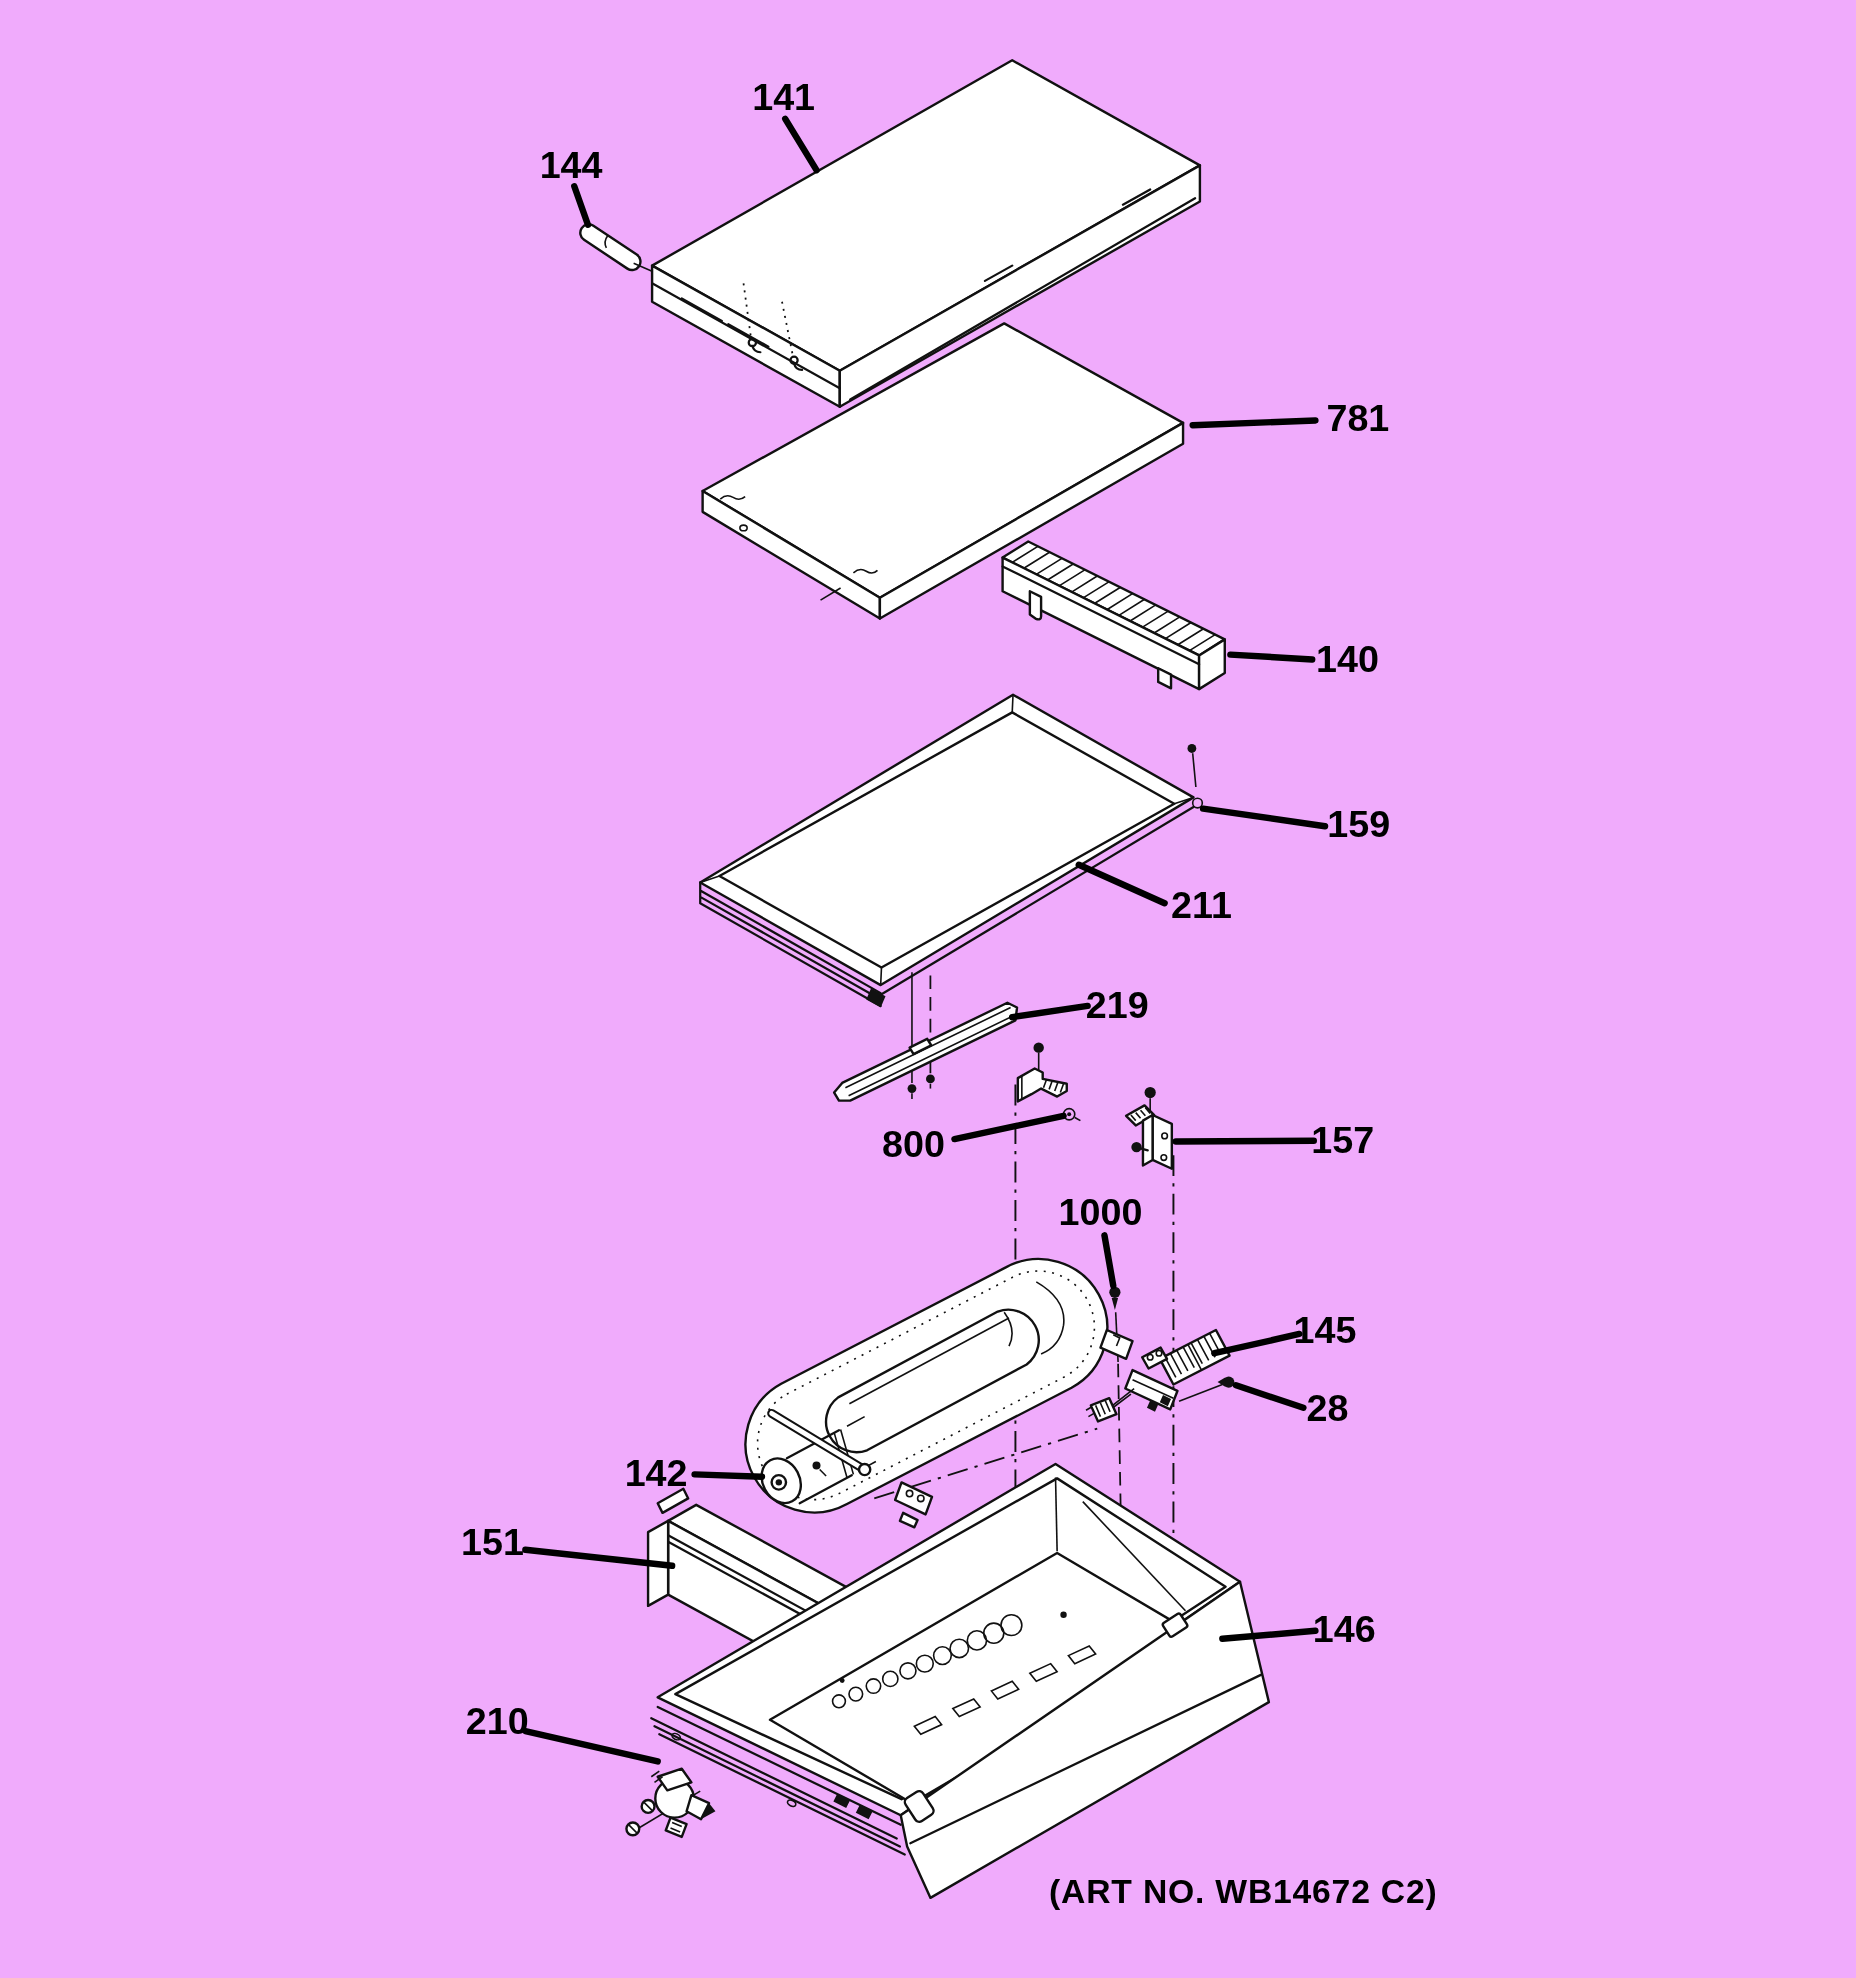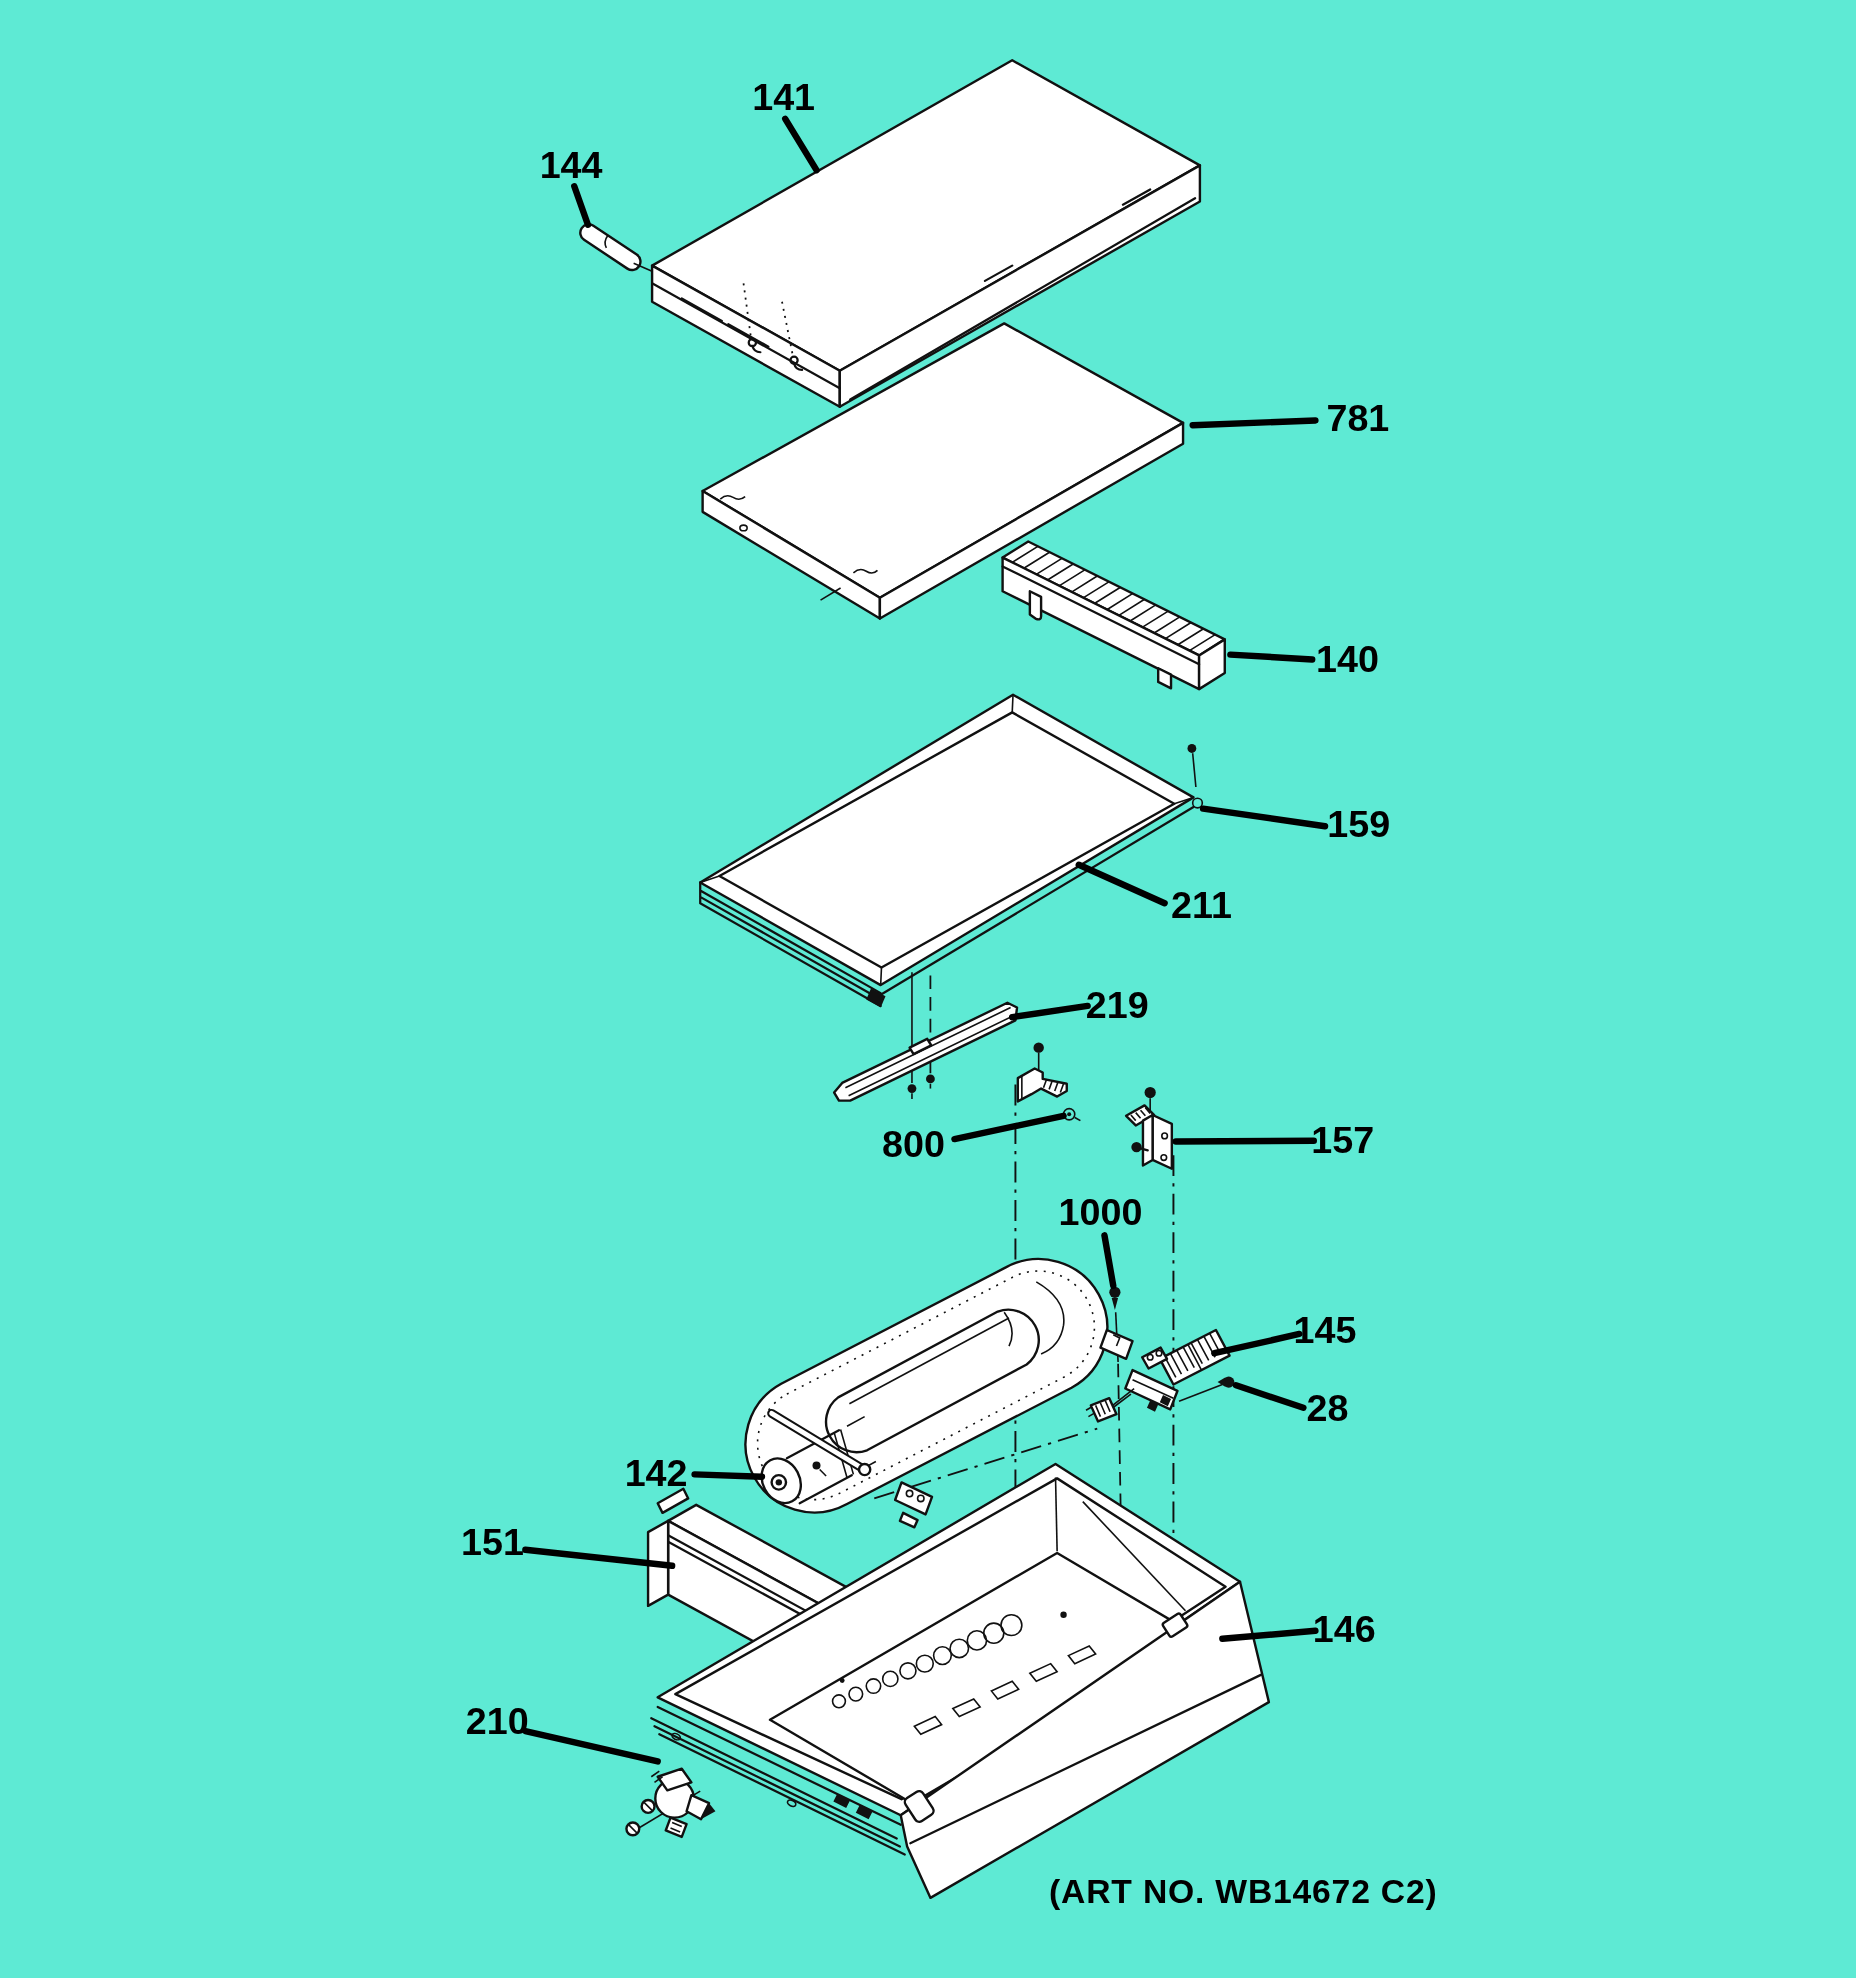--- a/index.html
+++ b/index.html
@@ -1,16 +1,16 @@
 <!DOCTYPE html>
 <html style="font-size:13px"><head>
 <meta charset="utf-8">
 <style>
   html,body{margin:0;padding:0;background:#ffffff;}
-  .page{position:relative;width:1856px;height:1979px;background:#5eead4;overflow:hidden;}
+  .page{position:relative;width:1856px;height:1979px;background:#f0abfc;overflow:hidden;}
   svg{position:absolute;left:0;top:0;}
   .callout{font-family:"Liberation Sans",sans-serif;font-weight:bold;font-size:47px;fill:#000000;}
   .artno{font-family:"Liberation Sans",sans-serif;font-weight:bold;font-size:42px;fill:#000000;letter-spacing:1px;}
   .ln{stroke:#111111;stroke-width:2.8;fill:none;stroke-linejoin:round;stroke-linecap:round;}
   .lnthin{stroke:#111111;stroke-width:2;fill:none;}
   .face{stroke:#111111;stroke-width:3;fill:#ffffff;stroke-linejoin:round;}
   .leader{stroke:#000000;stroke-width:8;fill:none;stroke-linecap:round;}
   .dashdot{stroke:#111111;stroke-width:2.4;fill:none;stroke-dasharray:26 9 4 9;}
   .dash{stroke:#111111;stroke-width:2.2;fill:none;stroke-dasharray:17 10;}
   .dot{stroke:#111111;stroke-width:2.2;fill:none;stroke-dasharray:2.5 6.5;}

